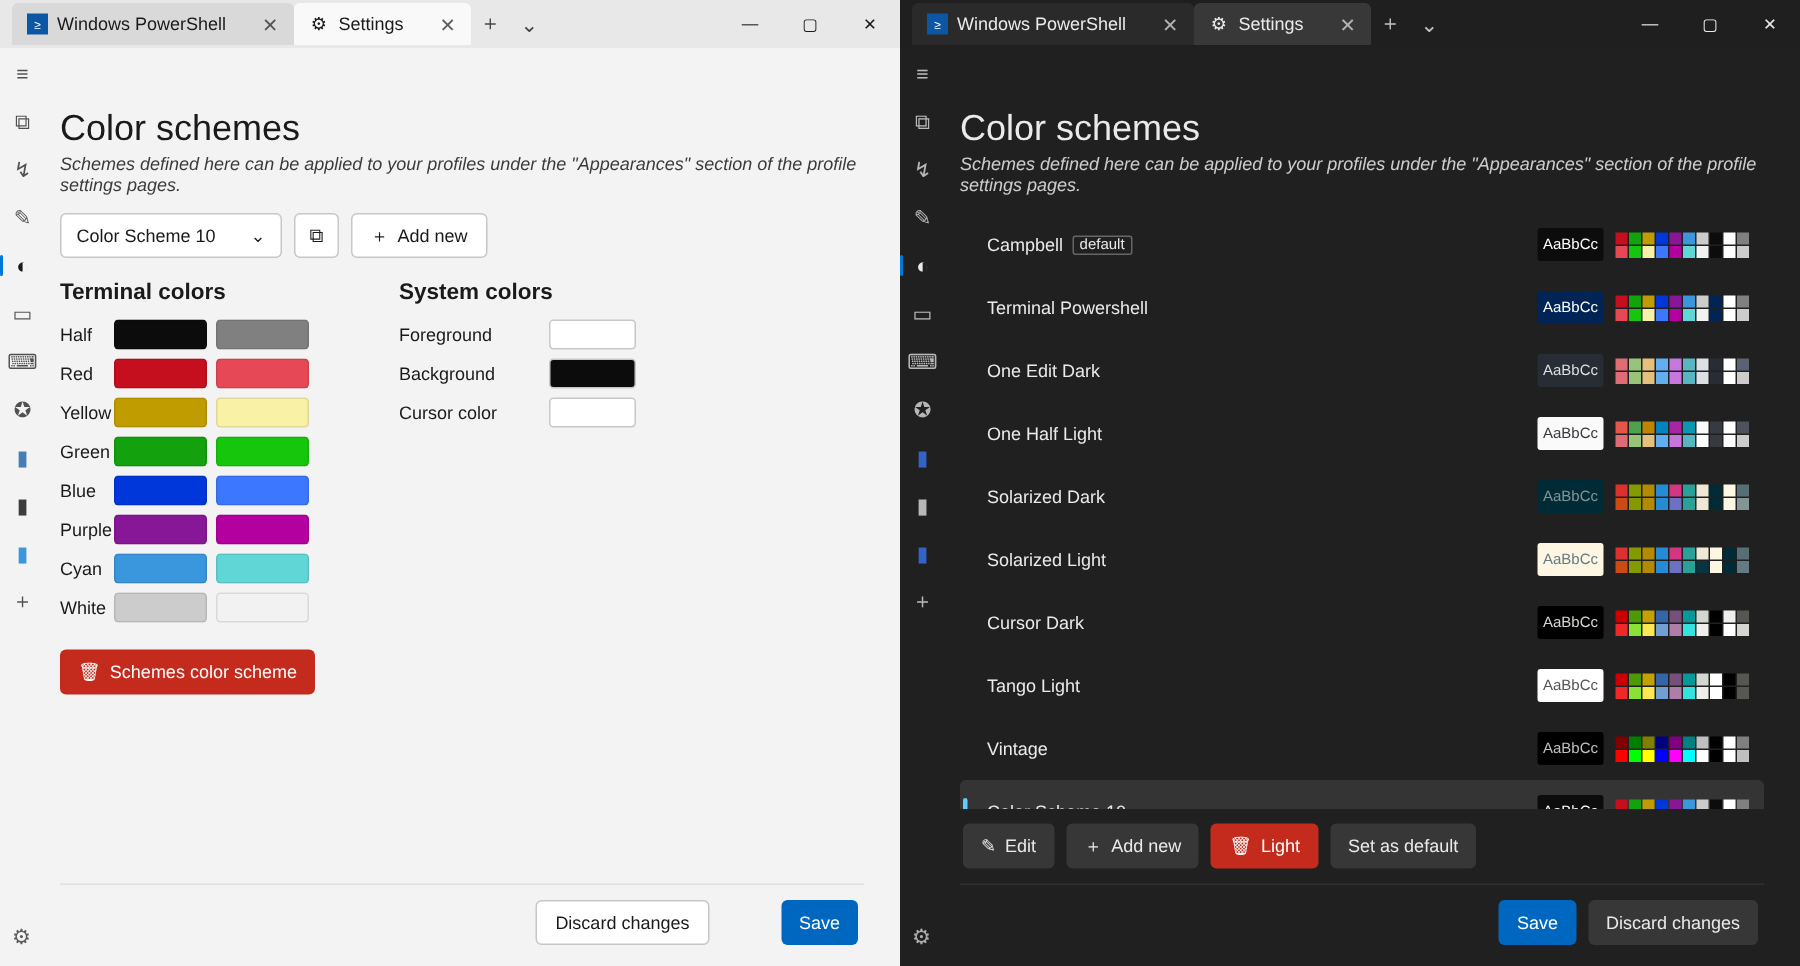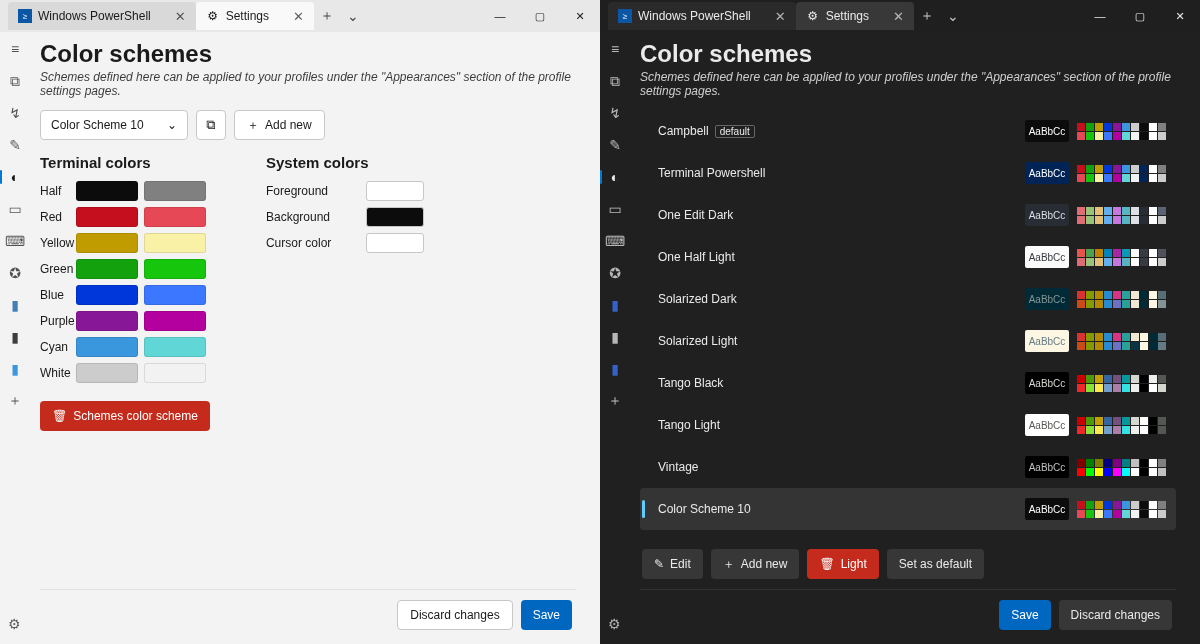--- a/index.html
+++ b/index.html
@@ -19,30 +19,30 @@
 .tab .close { margin-left: 18px; font-size: 13px; opacity: 0.7; }
 .titlebar-btns { margin-left: auto; display: flex; }
 .titlebar-btn { width: 40px; height: 28px; display: flex; align-items: center; justify-content: center; font-size: 11px; }
 .titlebar .add, .titlebar .chev { width: 26px; text-align: center; font-size: 14px; opacity: 0.8; }
 .body { display: flex; flex: 1; min-height: 0; }
 .sidebar { width: 30px; display: flex; flex-direction: column; align-items: center; padding-top: 8px; gap: 14px; }
 .side-icon { width: 18px; height: 18px; display: flex; align-items: center; justify-content: center; font-size: 14px; opacity: 0.75; cursor: pointer; }
 .side-icon.active-left { position: relative; opacity: 1; }
 .side-icon.active-left::before { content: ""; position: absolute; left: -6px; top: 2px; bottom: 2px; width: 2px; background: #0078d4; border-radius: 2px; }
 .content { flex: 1; padding: 8px 24px 0 10px; overflow: hidden; display: flex; flex-direction: column; }
-h1 { font-size: 24px; font-weight: 700; margin-bottom: 2px; }
+h1 { font-size: 24px; font-weight: 400; margin-bottom: 2px; margin-top: 32px; }
 .subtitle { font-size: 12px; font-style: italic; opacity: 0.85; margin-bottom: 12px; }
 .controls-row { display: flex; gap: 8px; align-items: center; margin-bottom: 14px; }
 .dropdown { display: flex; align-items: center; justify-content: space-between; width: 148px; height: 30px; padding: 0 10px; font-size: 12px; border: 1px solid #c7c7c7; border-radius: 4px; background: #fff; }
 .sq-btn { width: 30px; height: 30px; border: 1px solid #c7c7c7; border-radius: 4px; background: #fff; display: flex; align-items: center; justify-content: center; font-size: 13px; }
 .btn { display: flex; align-items: center; gap: 6px; height: 30px; padding: 0 12px; font-size: 12px; border-radius: 4px; cursor: pointer; }
 .pane-light .btn-neutral { background: #fff; border: 1px solid #c7c7c7; }
 .pane-dark .btn-neutral { background: #373737; }
 .btn-danger { background: #c42b1c; color: #fff; }
-.btn-primary { background: #0067c0; color: #fff; }
+.btn-primary { background: #0067c0; color: #fff; margin-left: 40px; }
 .sections { display: flex; gap: 56px; }
 .sec-title { font-size: 15px; font-weight: 600; margin-bottom: 10px; }
 .color-row { display: flex; align-items: center; gap: 6px; margin-bottom: 6px; }
 .color-label { width: 30px; font-size: 12px; }
 .swatch-big { width: 62px; height: 20px; border-radius: 3px; border: 1px solid rgba(0,0,0,0.1); }
 .sys-row { display: flex; align-items: center; gap: 12px; margin-bottom: 6px; }
 .sys-label { width: 88px; font-size: 12px; }
 .sys-swatch { width: 58px; height: 20px; border-radius: 3px; border: 1px solid #c7c7c7; }
 .footer { margin-top: auto; display: flex; justify-content: flex-end; gap: 8px; padding: 10px 4px 14px; border-top: 1px solid rgba(0,0,0,0.08); }
 .pane-dark .footer { border-top: 1px solid rgba(255,255,255,0.08); }
@@ -399,21 +399,21 @@
                 <div class="pc" style="background:#6c71c4"></div>
                 <div class="pc" style="background:#2aa198"></div>
                 <div class="pc" style="background:#073642"></div>
                 <div class="pc" style="background:#fdf6e3"></div>
                 <div class="pc" style="background:#002b36"></div>
                 <div class="pc" style="background:#657b83"></div>
               </div>
             </div>
           </div>
           <div class="scheme-row">
-            <span class="scheme-name">Tango Black</span>
+            <span class="scheme-name">Cursor Dark</span>
             <div class="scheme-right">
               <div class="preview-box" style="background:#000000;color:#d3d7cf">AaBbCc</div>
               <div class="palette-grid">
                 <div class="pc" style="background:#cc0000"></div>
                 <div class="pc" style="background:#4e9a06"></div>
                 <div class="pc" style="background:#c4a000"></div>
                 <div class="pc" style="background:#3465a4"></div>
                 <div class="pc" style="background:#75507b"></div>
                 <div class="pc" style="background:#06989a"></div>
                 <div class="pc" style="background:#d3d7cf"></div>

